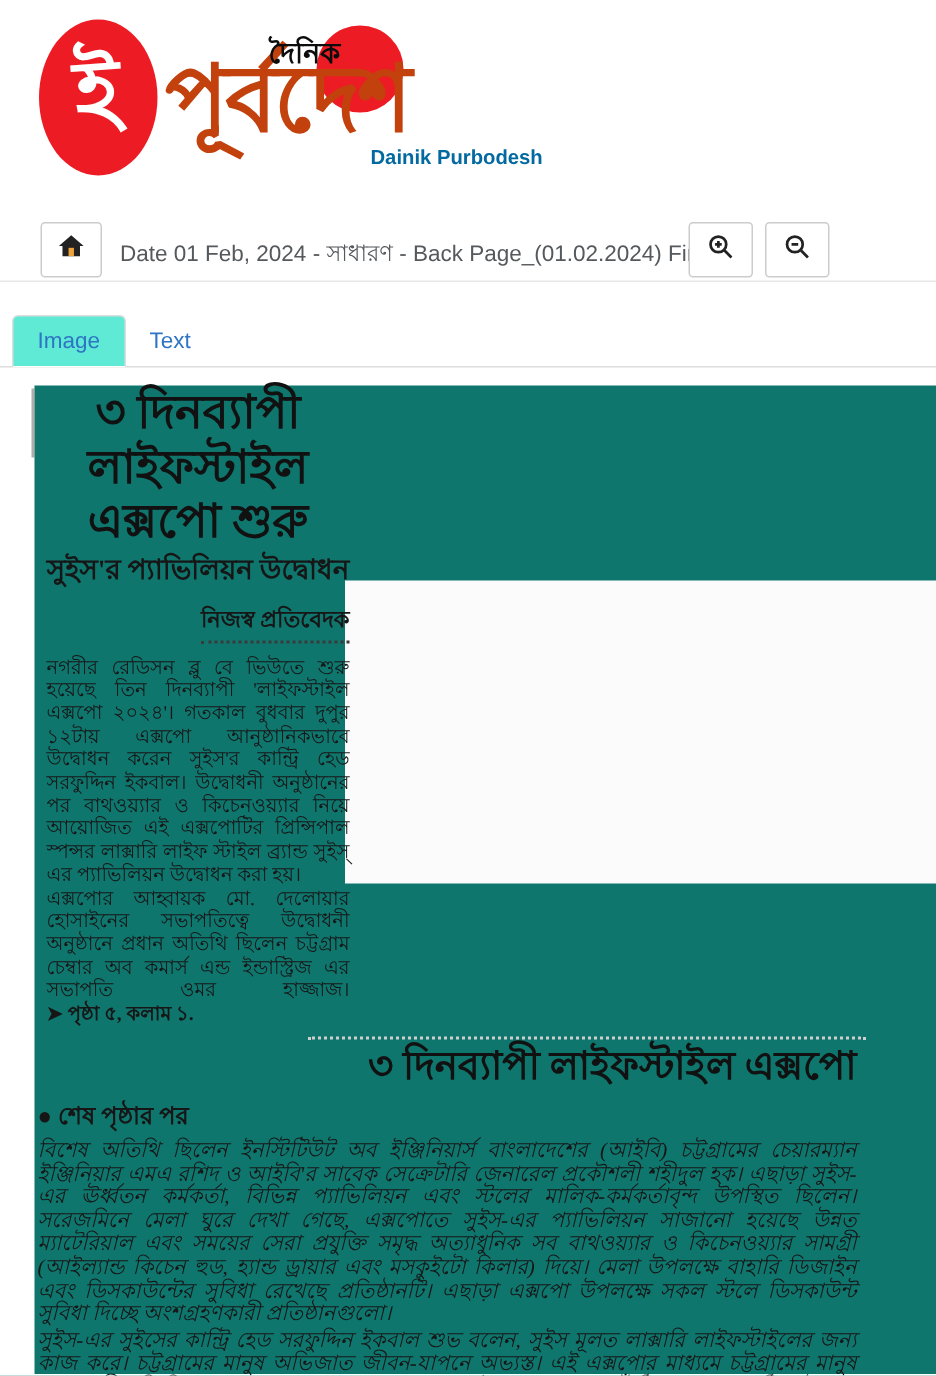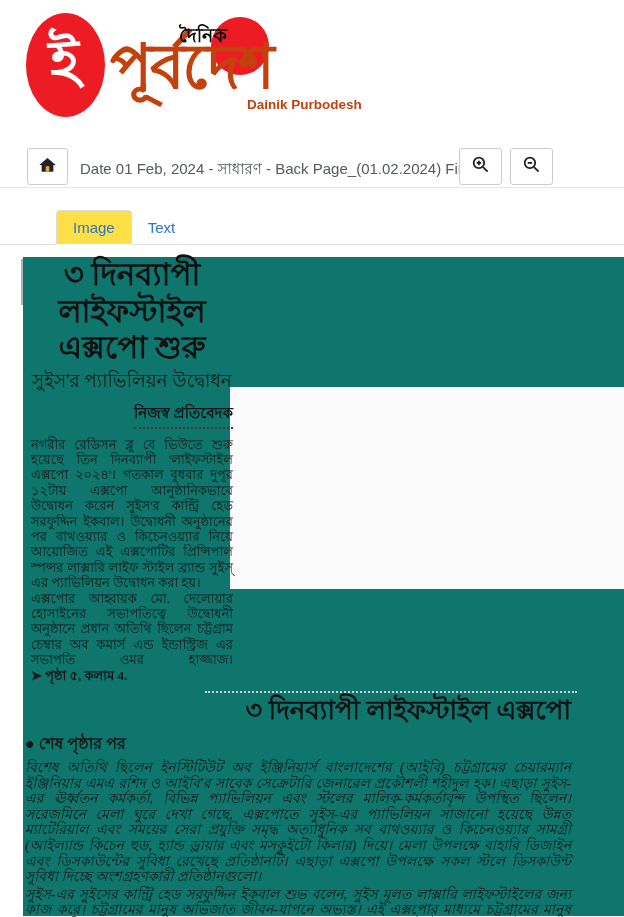--- a/index.html
+++ b/index.html
@@ -14,50 +14,50 @@
   .monogram span { color:#fff; font-size:58px; font-weight:bold;
                    font-family:"Liberation Serif", serif; transform:rotate(-4deg); }
   .brand-daily { position:absolute; left:151px; top:21px; font-size:19px;
                  font-weight:bold; color:#0c0c0c; z-index:2;margin-left:28px; }
   .brand-dot { position:absolute; left:211px; top:17px; width:58px; height:58px;
                background:#ed1c24; border-radius:50%; z-index:0; }
   .brand-wordmark { position:absolute; left:110px; top:33px; font-size:62px;
                     line-height:1.1; font-weight:bold; color:#c2410c; z-index:1;
                     font-family:"Liberation Serif", serif; letter-spacing:-2px; }
   .brand-english { position:absolute; left:247px; top:97px; font-size:13.5px;
-                   font-weight:bold; color:#c2410c; z-index:2; }
+                   font-weight:bold; color:#0369a1; z-index:2; }
 
   
   .toolbar { position:relative; height:41px; border-bottom:1px solid #e7e7e7; }
   .tool-btn { position:absolute; top:1px; height:37px; background:#fff;
               border:1px solid #ccc; border-radius:3px;
               display:flex; align-items:center; justify-content:center; cursor:pointer; }
   .home-btn { left:27px; width:41px; }
   .zoomin-btn { left:459px; width:43px; }
   .zoomout-btn { left:510px; width:43px; }
   .breadcrumb { position:absolute; left:80px; top:10px; font-size:15px; color:#55595c; }
 
   
   .tabbar { display:flex; align-items:flex-end; height:57px; padding-left:8px;
             border-bottom:1px solid #ddd; }
   .tab { padding:8px 16px; font-size:15px; color:#2e75c3; cursor:pointer; }
   .tab.active { border:1px solid #ddd; border-bottom:1px solid #fff;
-                border-radius:4px 4px 0 0; margin-bottom:-1px; background:#fde047;margin-left:48px; }
+                border-radius:4px 4px 0 0; margin-bottom:-1px; background:#5eead4; }
 
   
   .clipping { position:relative; margin:12px 0 0 23px; width:601px; height:659px;
               background:#0f766e; color:#161616; font-family:"Liberation Serif", serif; }
   .scan-shade { position:absolute; left:207px; top:130px; width:394px; height:202px;
                 background:#fbfbfb; }
   .scan-edge { position:absolute; left:-2px; top:2px; width:2px; height:46px;
                background:#6b6b6b; opacity:.55; }
 
   .col { position:absolute; left:8px; top:0; width:202px; text-align:center; }
   .headline-line { font-size:31px; line-height:36.5px; font-weight:bold; color:#111; }
-  .subhead { font-size:18.5px; line-height:24px; font-weight:normal; margin-top:2px; }
+  .subhead { font-size:18.5px; line-height:24px; font-weight:bold; margin-top:2px; }
   .byline-row { text-align:right; margin-top:8px; }
   .byline { display:inline-block; font-size:15px; font-weight:bold;
             border-bottom:2px dotted #3a3a3a; padding-bottom:1px; }
   .col-body { text-align:justify; font-size:13px; line-height:15.4px; margin-top:8px; }
   .col-body p + p { margin-top:0; }
   .jump { font-weight:bold; white-space:nowrap; }
 
   .cont-divider { position:absolute; left:182px; top:434px; width:372px;
                   border-top:2px dotted #cfcfcf; }
   .continuation { position:absolute; left:2px; top:437px; width:546px; }
@@ -123,21 +123,21 @@
     <div class="headline-line">৩ দিনব্যাপী</div>
     <div class="headline-line">লাইফস্টাইল</div>
     <div class="headline-line">এক্সপো শুরু</div>
     <div class="subhead">সুইস'র প্যাভিলিয়ন উদ্বোধন</div>
     <div class="byline-row">
       <span class="byline">নিজস্ব প্রতিবেদক</span>
     </div>
     <div class="col-body">
       <p>নগরীর রেডিসন ব্লু বে ভিউতে শুরু হয়েছে তিন দিনব্যাপী 'লাইফস্টাইল এক্সপো ২০২৪'। গতকাল বুধবার দুপুর ১২টায় এক্সপো আনুষ্ঠানিকভাবে উদ্বোধন করেন সুইস'র কান্ট্রি হেড সরফুদ্দিন ইকবাল। উদ্বোধনী অনুষ্ঠানের পর বাথওয়্যার ও কিচেনওয়্যার নিয়ে আয়োজিত এই এক্সপোটির প্রিন্সিপাল স্পন্সর লাক্সারি লাইফ স্টাইল ব্র্যান্ড সুইস্ এর প্যাভিলিয়ন উদ্বোধন করা হয়।</p>
       <p><span>এক্সপোর আহ্বায়ক মো. দেলোয়ার হোসাইনের সভাপতিত্বে উদ্বোধনী অনুষ্ঠানে প্রধান অতিথি ছিলেন চট্টগ্রাম চেম্বার অব কমার্স এন্ড ইন্ডাস্ট্রিজ এর সভাপতি ওমর হাজ্জাজ।</span>
-        <span class="jump">➤ পৃষ্ঠা ৫, কলাম 4.</span></p>
+        <span class="jump">➤ পৃষ্ঠা ৫, কলাম ১.</span></p>
     </div>
   </div>
 
   <div class="cont-divider"></div>
 
   <div class="continuation">
     <div class="cont-headline">৩ দিনব্যাপী লাইফস্টাইল এক্সপো</div>
     <div class="cont-marker">● শেষ পৃষ্ঠার পর</div>
     <p class="cont-p">বিশেষ অতিথি ছিলেন ইনস্টিটিউট অব ইঞ্জিনিয়ার্স বাংলাদেশের (আইবি) চট্টগ্রামের চেয়ারম্যান ইঞ্জিনিয়ার এমএ রশিদ ও আইবি'র সাবেক সেক্রেটারি জেনারেল প্রকৌশলী শহীদুল হক। এছাড়া সুইস-এর ঊর্ধ্বতন কর্মকর্তা, বিভিন্ন প্যাভিলিয়ন এবং স্টলের মালিক-কর্মকর্তাবৃন্দ উপস্থিত ছিলেন। সরেজমিনে মেলা ঘুরে দেখা গেছে, এক্সপোতে সুইস-এর প্যাভিলিয়ন সাজানো হয়েছে উন্নত ম্যাটেরিয়াল এবং সময়ের সেরা প্রযুক্তি সমৃদ্ধ অত্যাধুনিক সব বাথওয়্যার ও কিচেনওয়্যার সামগ্রী (আইল্যান্ড কিচেন হুড, হ্যান্ড ড্রায়ার এবং মসকুইটো কিলার) দিয়ে। মেলা উপলক্ষে বাহারি ডিজাইন এবং ডিসকাউন্টের সুবিধা রেখেছে প্রতিষ্ঠানটি। এছাড়া এক্সপো উপলক্ষে সকল স্টলে ডিসকাউন্ট সুবিধা দিচ্ছে অংশগ্রহণকারী প্রতিষ্ঠানগুলো।</p>
     <p class="cont-p">সুইস-এর সুইসের কান্ট্রি হেড সরফুদ্দিন ইকবাল শুভ বলেন, সুইস মূলত লাক্সারি লাইফস্টাইলের জন্য কাজ করে। চট্টগ্রামের মানুষ অভিজাত জীবন-যাপনে অভ্যস্ত। এই এক্সপোর মাধ্যমে চট্টগ্রামের মানুষ প্রয়োজনীয় জিনিস সংগ্রহ করতে পারবেন। এছাড়া সুইস-এর ঢাকায় পাঁচটি, রংপুরে একটি, চট্টগ্রামে একটি এবং দুবাইয়ে একটি</p>

